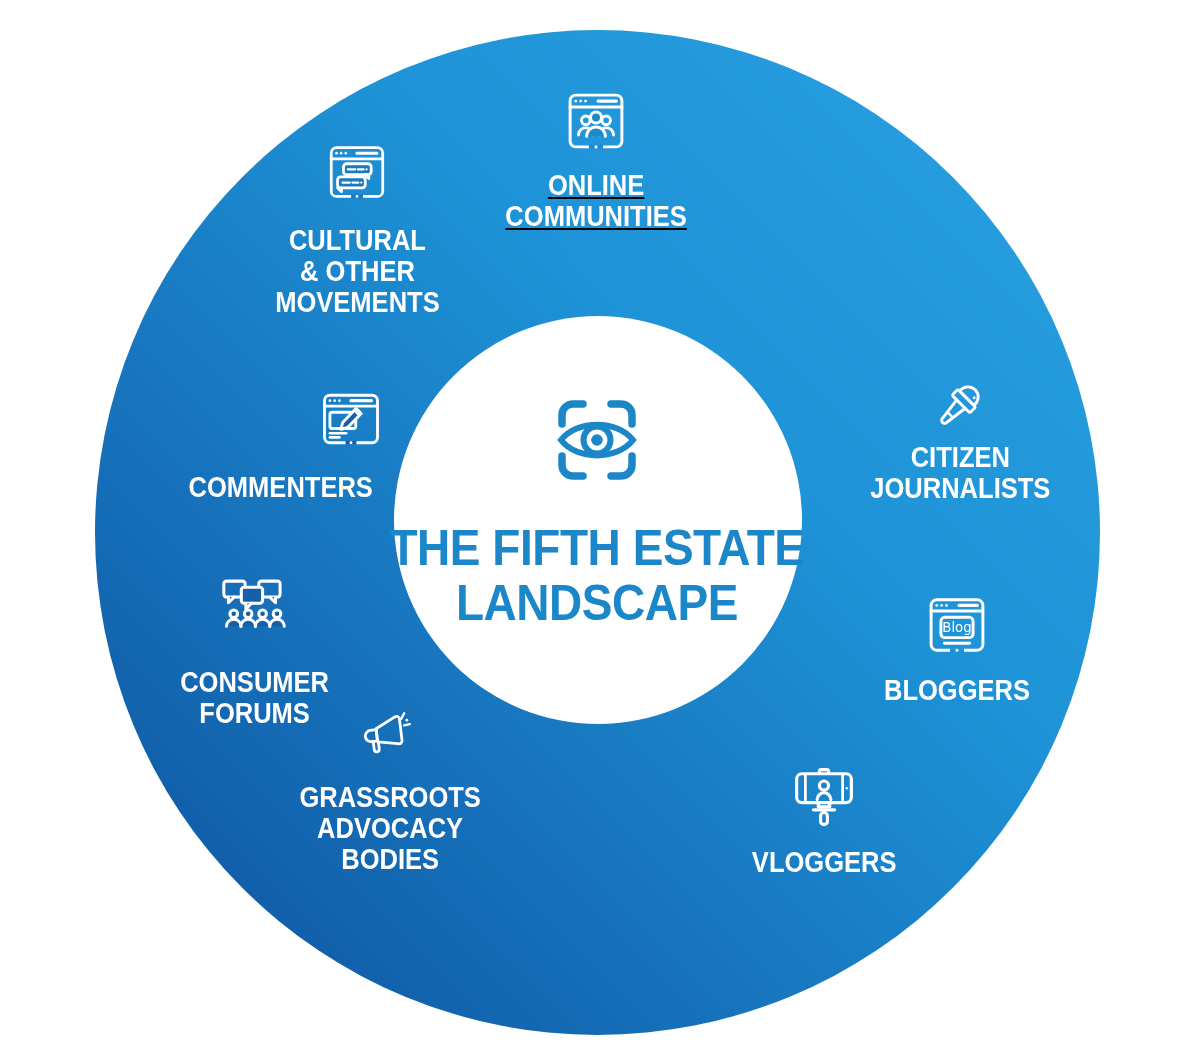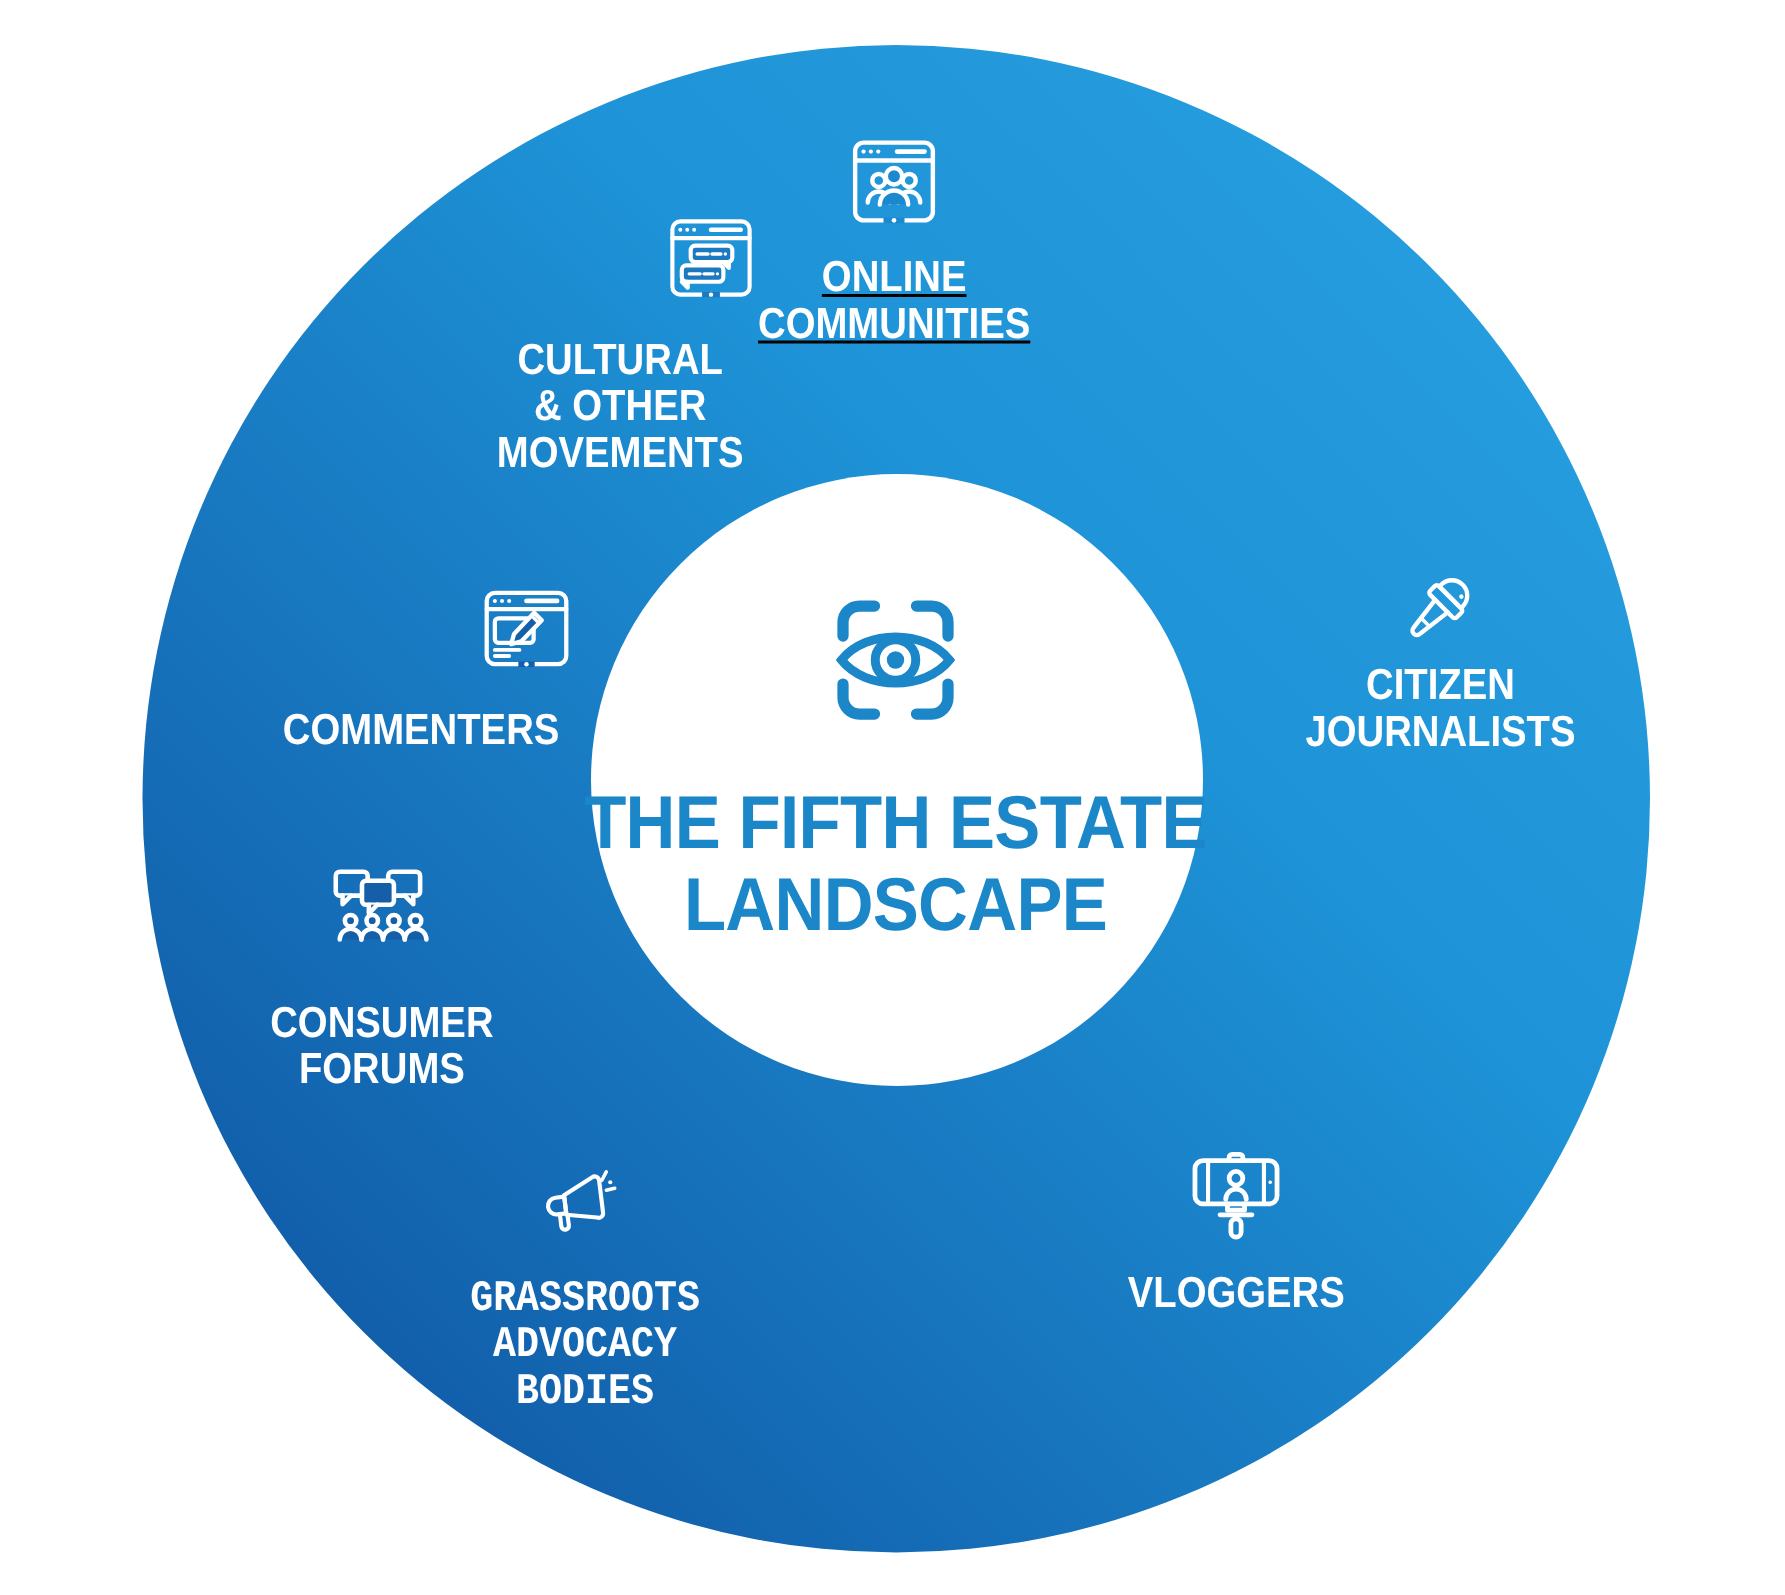--- a/index.html
+++ b/index.html
@@ -81,20 +81,42 @@
         <line x1="46.8" y1="71" x2="53.2" y2="71" stroke-width="3.6"></line>
       </g>
       <circle transform="rotate(45 50 50)" cx="57.5" cy="27" r="2.2" fill="#fff"></circle>
     </svg>
     <div class="lbl">
       <div>CITIZEN</div>
       <div>JOURNALISTS</div>
     </div>
   </div>
 
+  <div class="item" style="left:807px;top:590px;">
+    <svg width="70" height="70" viewBox="0 0 100 100" style="margin-bottom:15px">
+      <g fill="none" stroke="#fff" stroke-width="4.2" stroke-linecap="round" stroke-linejoin="round">
+        <rect x="13" y="14" width="74" height="72" rx="8"></rect>
+        <line x1="13" y1="30" x2="87" y2="30"></line>
+        <line x1="53" y1="22" x2="79" y2="22" stroke-width="4.6"></line>
+        <rect x="27" y="39" width="46" height="29" rx="5.5"></rect>
+        <line x1="32" y1="76" x2="68" y2="76"></line>
+      </g>
+      <g fill="#fff">
+          <circle cx="21" cy="22" r="2"></circle>
+          <circle cx="28" cy="22" r="2"></circle>
+          <circle cx="35" cy="22" r="2"></circle>
+        </g>
+      <text x="50" y="60.5" text-anchor="middle" font-size="19" fill="#fff" font-family="DejaVu Sans, sans-serif">Blog</text>
+      <line x1="40" y1="86" x2="60" y2="86" stroke="#1D92D5" stroke-width="5.5"></line>
+      <circle cx="50" cy="86" r="2.2" fill="#fff"></circle>
+    </svg>
+    <div class="lbl">
+      <div>BLOGGERS</div>
+    </div>
+  </div>
 
   <div class="item" style="left:674px;top:754px;">
     <svg width="76" height="76" viewBox="0 0 100 100" style="margin-bottom:17px">
       <g fill="none" stroke="#fff" stroke-width="4.2" stroke-linecap="round" stroke-linejoin="round">
         <path d="M44,25.5 v-2.5 a2.5,2.5 0 0 1 2.5,-2.5 h7 a2.5,2.5 0 0 1 2.5,2.5 v2.5"></path>
         <rect x="14" y="26" width="72" height="38" rx="7"></rect>
         <line x1="25.5" y1="27.5" x2="25.5" y2="62.5" stroke-width="3.6"></line>
         <line x1="74.5" y1="27.5" x2="74.5" y2="62.5" stroke-width="3.6"></line>
         <circle cx="50" cy="41.5" r="6"></circle>
         <path d="M41,60 a9,9 0 0 1 18,0"></path>
@@ -103,21 +125,21 @@
         <rect x="45.5" y="77" width="9" height="16" rx="4.5"></rect>
       </g>
       <circle cx="80" cy="45" r="1.6" fill="#fff"></circle>
     </svg>
     <div class="lbl">
       <div>VLOGGERS</div>
     </div>
   </div>
 
 
-  <div class="item" style="left:240px;top:772px;font-family:Liberation Mono, monospace;">
+  <div class="item" style="left:240px;top:704px;">
     <svg width="66" height="66" viewBox="0 0 100 100" style="margin-bottom:12px">
       <g transform="rotate(-7 50 46)" fill="none" stroke="#fff" stroke-width="4.2" stroke-linecap="round" stroke-linejoin="round">
         <path d="M30,36.5 h-9 a8.5,8.5 0 0 0 0,17 h9 z"></path>
         <path d="M30,35 L60.5,20.5 a4.5,4.5 0 0 1 6.5,4.1 v32.8 a4.5,4.5 0 0 1 -6.5,4.1 L30,55 z"></path>
         <path d="M23.5,53.5 v12.5 a3.8,3.8 0 0 0 7.6,0 v-11"></path>
       </g>
       <g stroke="#fff" stroke-width="3.6" stroke-linecap="round" fill="none">
         <line x1="71.5" y1="14" x2="67" y2="22.5"></line>
         <line x1="80" y1="30.5" x2="71.5" y2="32.5"></line>
       </g>
@@ -173,21 +195,21 @@
           <circle cx="33" cy="23" r="2"></circle>
         </g>
       <line x1="42" y1="85" x2="58" y2="85" stroke="#155FA9" stroke-width="5.5"></line>
       <circle cx="50" cy="85" r="2.2" fill="#fff"></circle>
     </svg>
     <div class="lbl">
       <div>COMMENTERS</div>
     </div>
   </div>
 
-  <div class="item" style="left:207px;top:139px;align-items:flex-end;">
+  <div class="item" style="left:207px;top:139px;">
     <svg width="66" height="66" viewBox="0 0 100 100" style="margin-bottom:20px">
       <g fill="none" stroke="#fff" stroke-width="4.2" stroke-linecap="round" stroke-linejoin="round">
         <rect x="11" y="13" width="78" height="74" rx="8"></rect>
         <line x1="11" y1="30" x2="89" y2="30"></line>
         <line x1="50" y1="21.5" x2="80" y2="21.5" stroke-width="4.6"></line>
         <rect x="29.5" y="37.5" width="42" height="16.5" rx="4.5" fill="#1A79BF"></rect>
         <path d="M68,54 v6 l-6,-6 z" fill="#1A79BF"></path>
         <line x1="36" y1="46" x2="47" y2="46" stroke-width="3.4"></line>
         <line x1="51" y1="46" x2="60" y2="46" stroke-width="3.4"></line>
         <rect x="20.5" y="57.5" width="42" height="16.5" rx="4.5" fill="#1A79BF"></rect>

